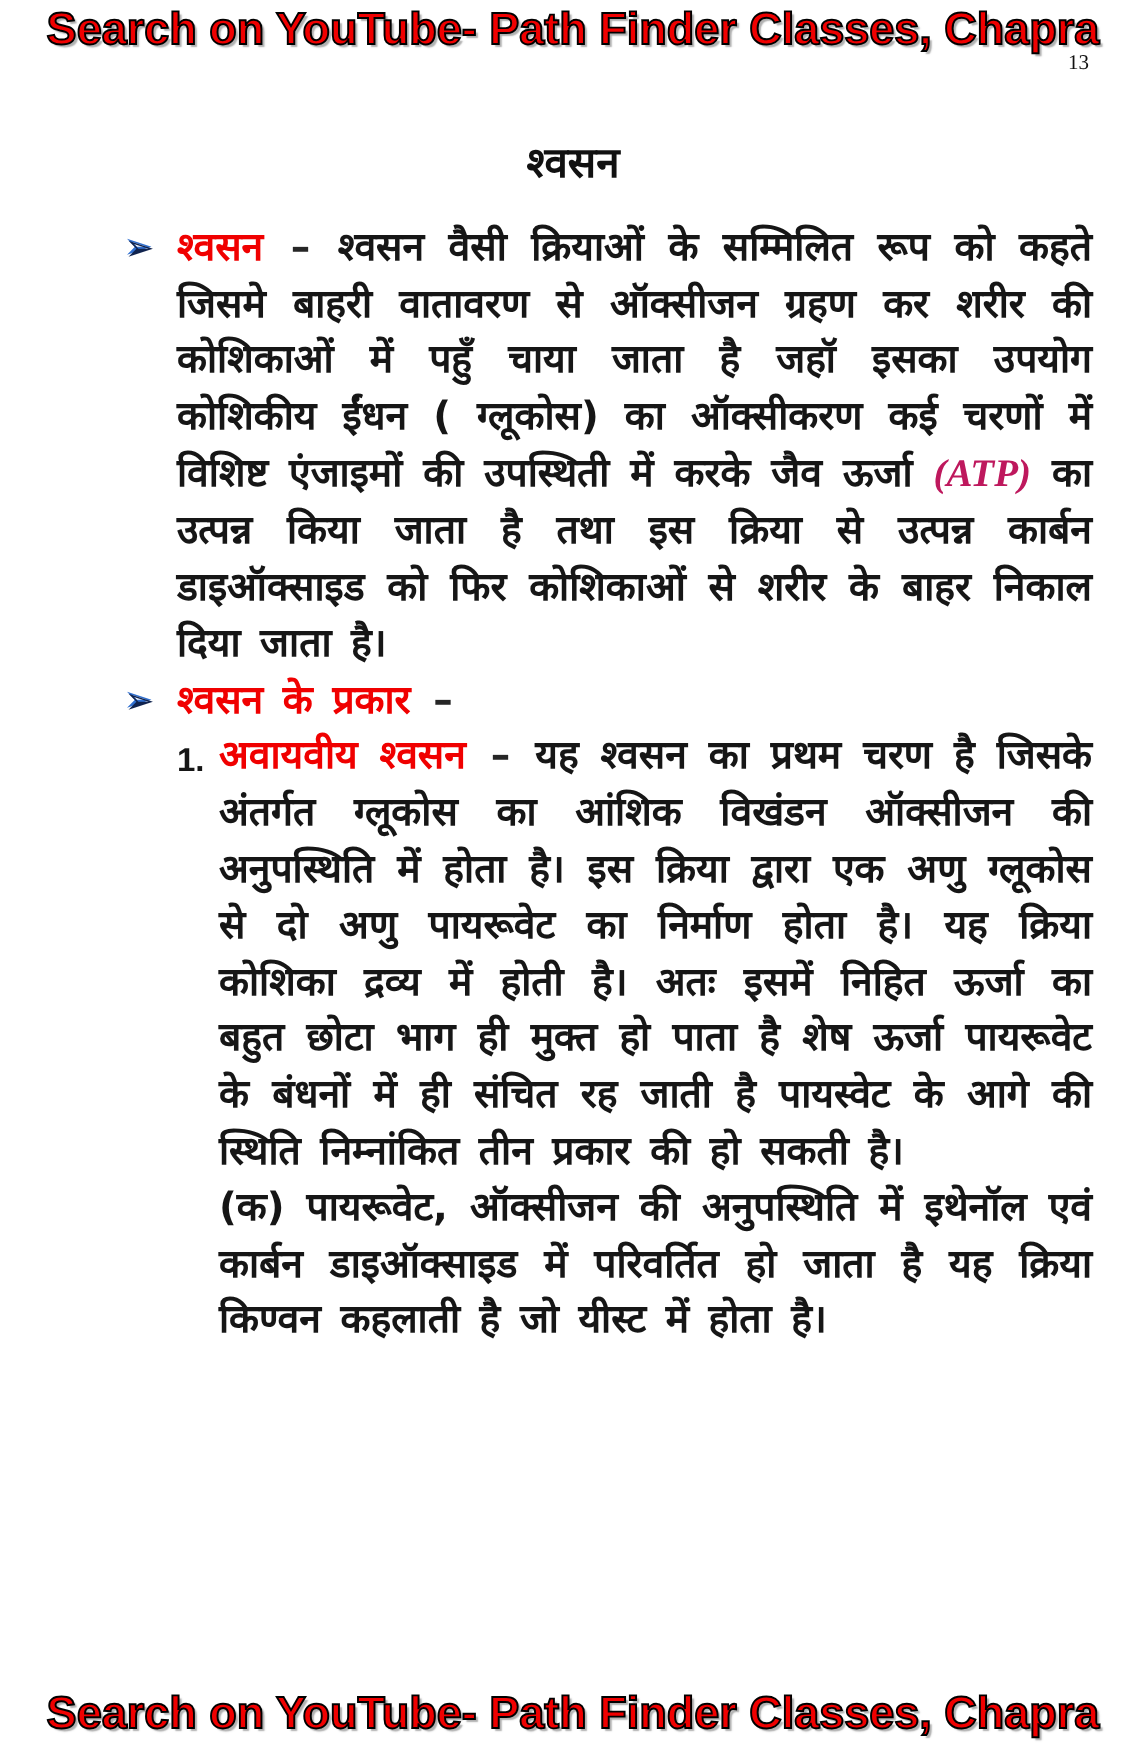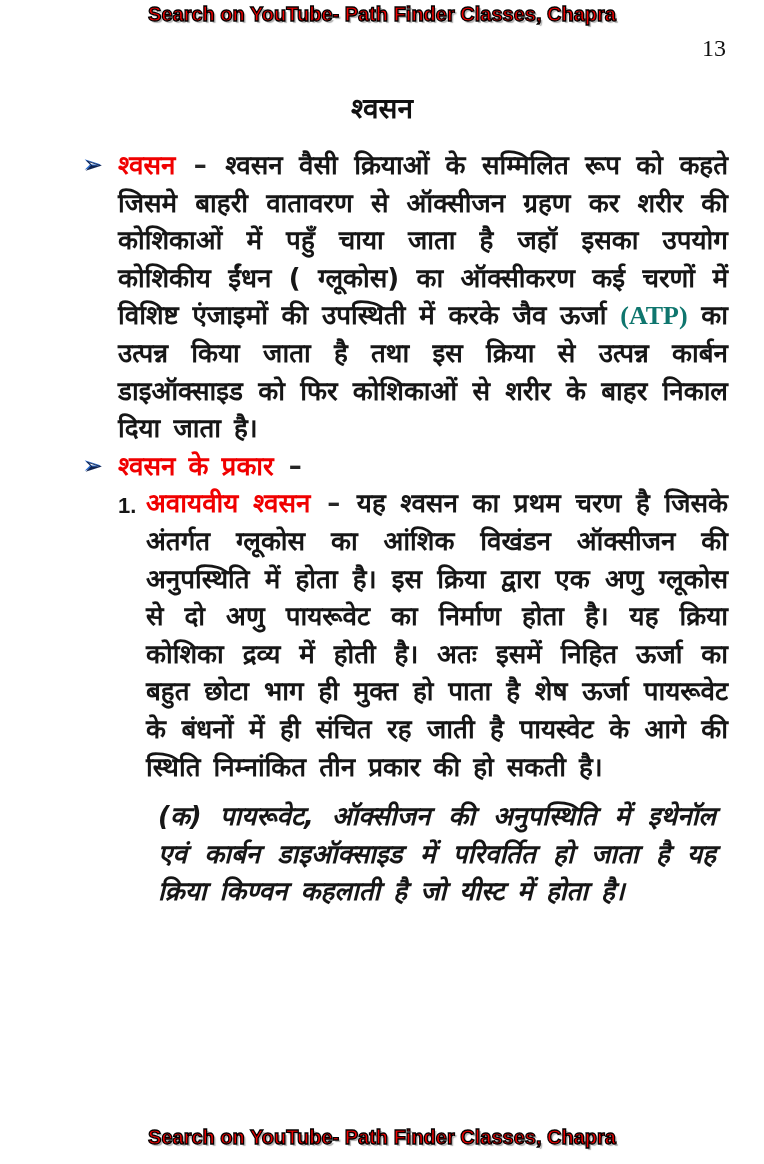--- a/index.html
+++ b/index.html
@@ -9,34 +9,34 @@
     position: relative;
     overflow: hidden;
     font-family: "DejaVu Sans", sans-serif;
   }
   .banner {
     position: absolute;
     left: 0; width: 100%;
     text-align: center;
     font-family: "Liberation Sans", sans-serif;
     font-weight: bold;
-    font-size: 20px;
+    font-size: 30px;
     letter-spacing: 0px;
     color: #f00000;
     -webkit-text-stroke: 1.3px #000000;
     text-shadow: 2px 2px 1px rgba(110,110,110,0.55);
     white-space: nowrap;
   }
   .banner-top { top: 3px; }
   .banner-bottom { top: 1126px; }
   .page-number {
     position: absolute;
     top: 35px; right: 38px;
     font-family: "Liberation Serif", serif;
-    font-size: 24px;
+    font-size: 14px;
     color: #111111;
   }
   .doc-title {
     position: absolute;
     top: 88px; left: 0; width: 100%;
     text-align: center;
     font-size: 28px;
     font-weight: bold;
     color: #111111;
   }
@@ -59,37 +59,38 @@
     left: -2px; top: 0px;
     color: #10234e;
     font-size: 24px;
     font-weight: normal;
     text-shadow: -1px -1px 0 #2f6fd0;
   }
   .red-lead { color: #f00000; }
   .dash { color: #262626; padding: 0 2px; }
   .atp {
     font-family: "Liberation Serif", serif;
+    font-style: italic;
     font-weight: bold;
-    color: #0f766e;
+    color: #be185d;
   }
   .numbered-item {
     position: relative;
     margin-left: 33px;
     padding-left: 28px;
   }
   .item-number {
     position: absolute;
     left: 0; top: 2px;
     font-family: "Liberation Sans", sans-serif;
     font-size: 22px;
     font-weight: bold;
     color: #161616;
   }
-  .sub-para { margin: 12px; font-style: italic; }
+  .sub-para { margin: 0; }
 </style>
 </head>
 <body>
 
 <div class="banner banner-top">Search on YouTube- Path Finder Classes, Chapra</div>
 
 <div class="page-number">13</div>
 
 <div class="doc-title">श्वसन</div>
 

